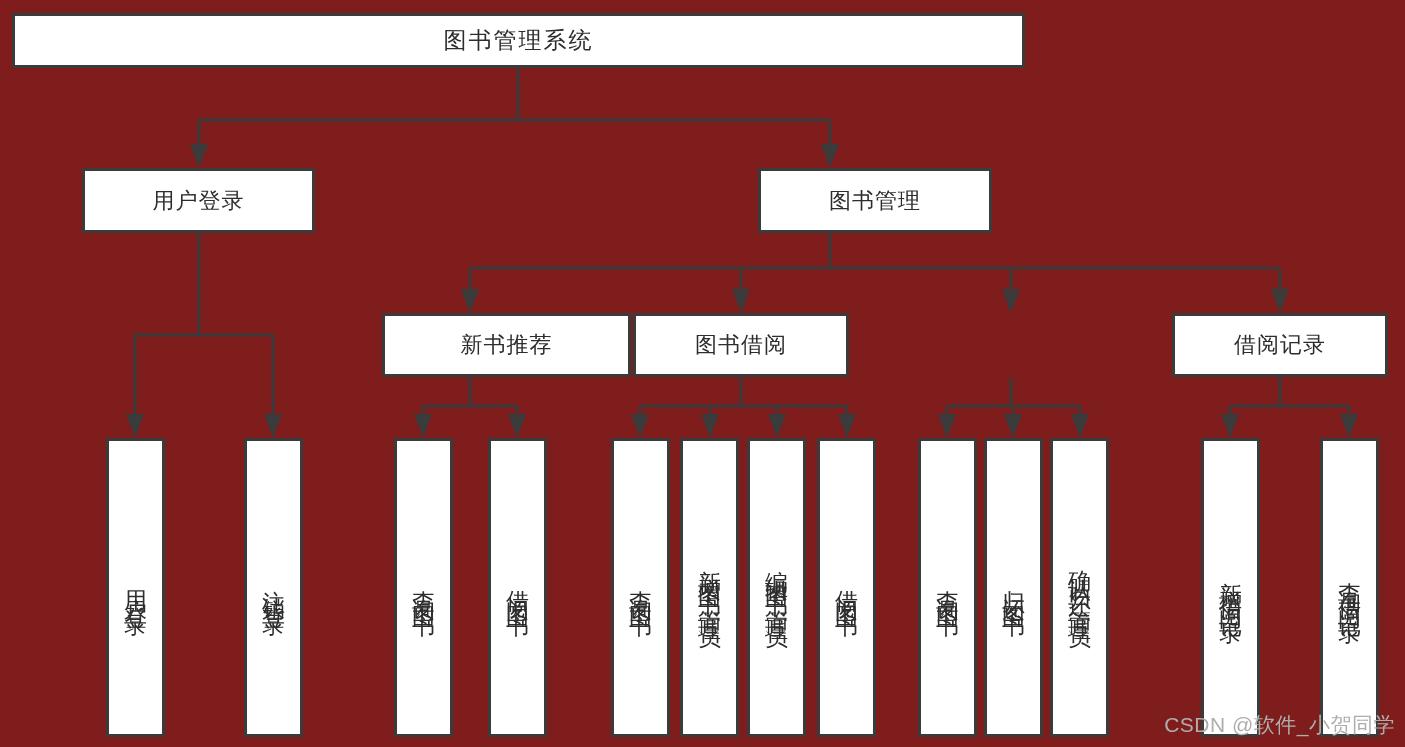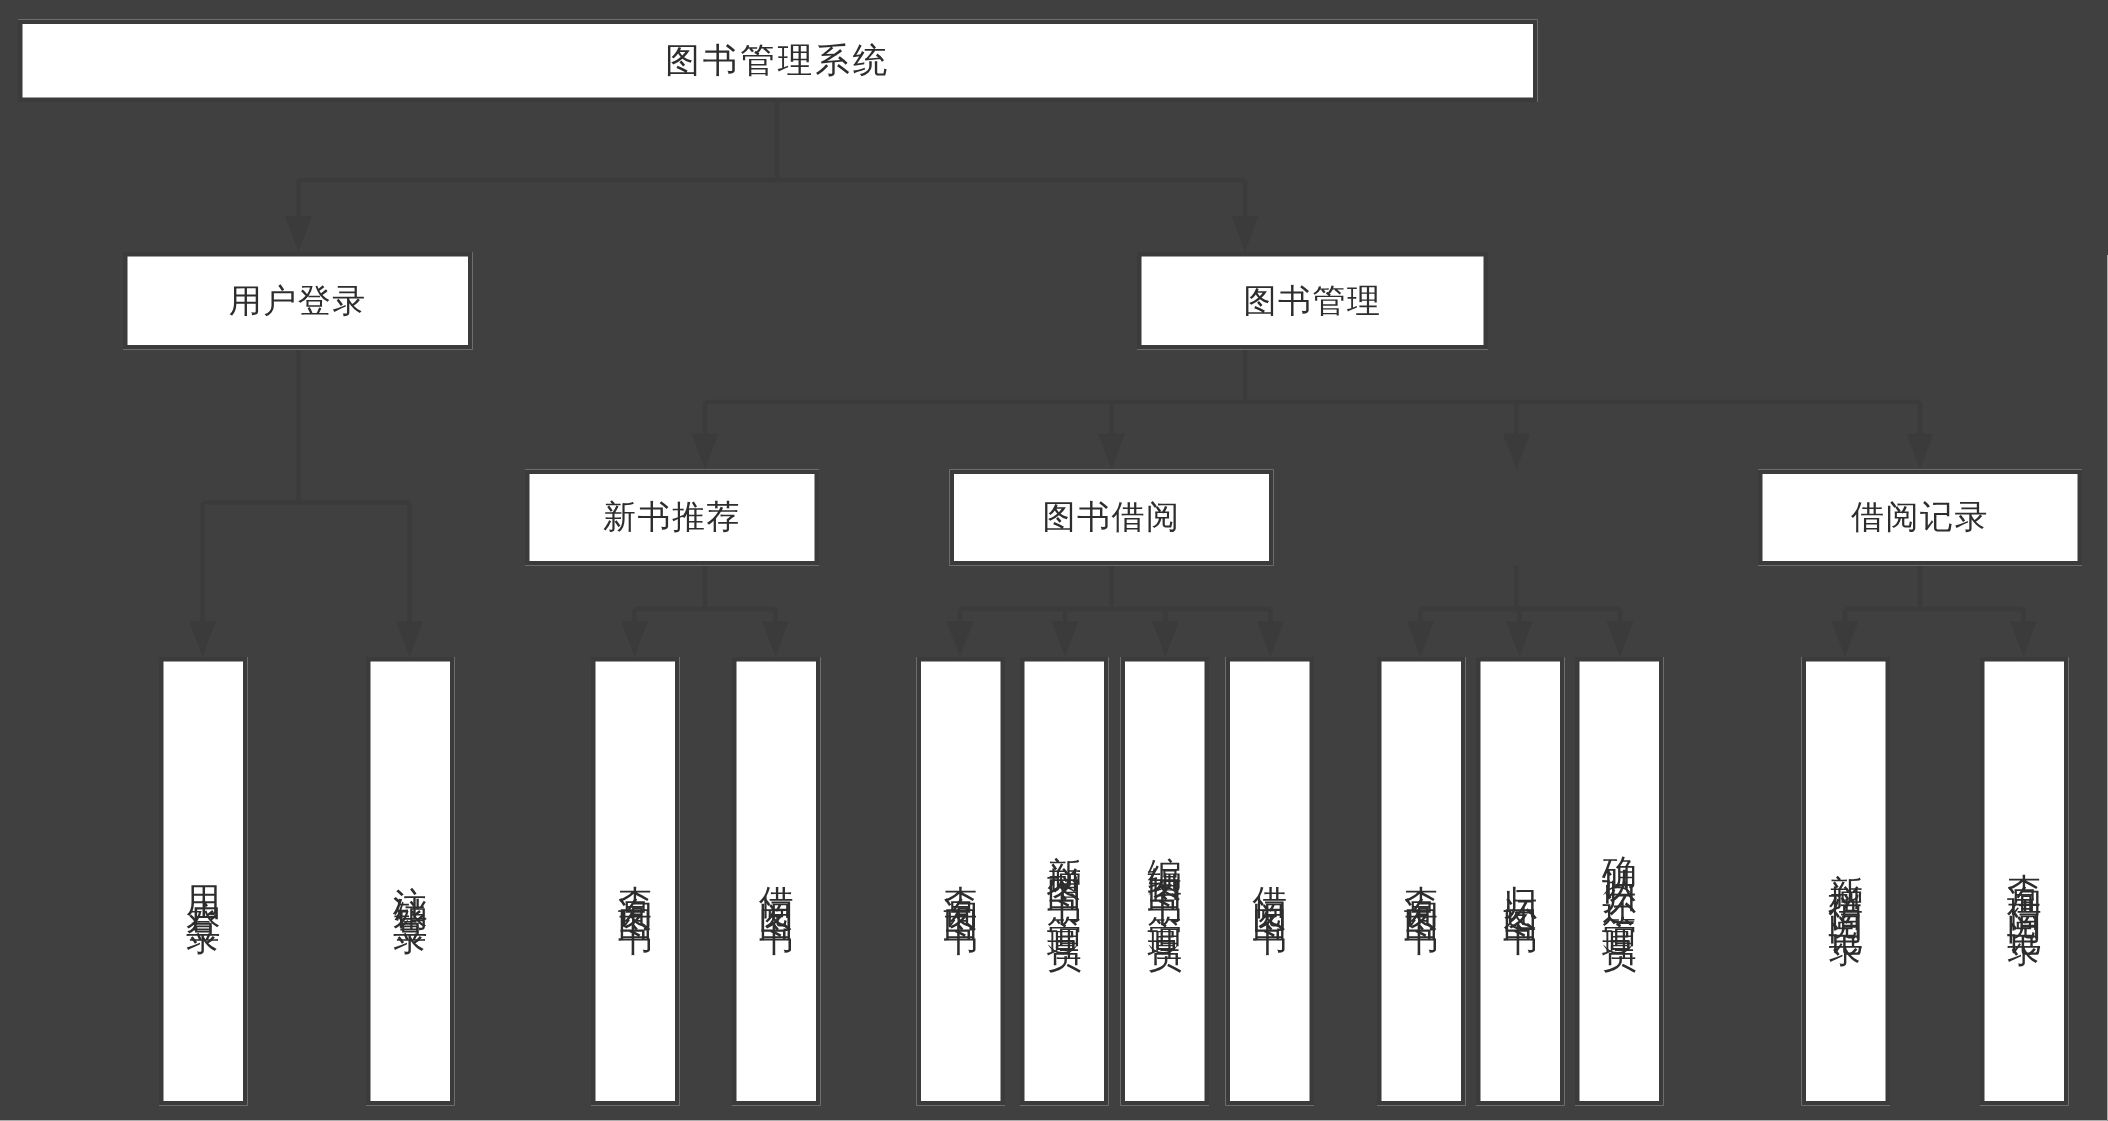--- a/index.html
+++ b/index.html
@@ -4,21 +4,21 @@
 <style>
   html, body {
     margin: 0;
     padding: 0;
     background: #ffffff;
   }
   #canvas {
     position: relative;
     width: 1405px;
     height: 747px;
-    background: #404040;
+    background: #7f1d1d;
     overflow: hidden;
     font-family: "Liberation Sans", sans-serif;
     color: #2d2d2d;
   }
   #connectors {
     position: absolute;
     left: 0;
     top: 0;
     width: 1405px;
     height: 747px;
@@ -104,21 +104,21 @@
     <span class="h-label root-label">图书管理系统</span>
   </div>
 
   <div class="box" style="left:82px; top:168px; width:233px; height:65px;">
     <span class="h-label">用户登录</span>
   </div>
   <div class="box" style="left:713px; top:168px; width:234px; height:65px;margin-left:45px;">
     <span class="h-label">图书管理</span>
   </div>
 
-  <div class="box" style="left:350px; top:313px; width:196px; height:64px;">
+  <div class="box" style="left:382px; top:313px; width:249px; height:64px;">
     <span class="h-label">新书推荐</span>
   </div>
   <div class="box" style="left:633px; top:313px; width:216px; height:64px;">
     <span class="h-label">图书借阅</span>
   </div>
   <div class="box" style="left:1172px; top:313px; width:216px; height:64px;">
     <span class="h-label">借阅记录</span>
   </div>
 
   <div class="box" style="left:106px; top:438px; width:59px; height:299px;">
@@ -158,14 +158,15 @@
     <span class="vtext">确认归还（管理员）</span>
   </div>
 
   <div class="box" style="left:1201px; top:438px; width:59px; height:299px;">
     <span class="vtext">新增借阅记录</span>
   </div>
   <div class="box" style="left:1320px; top:438px; width:59px; height:299px;">
     <span class="vtext">查询借阅记录</span>
   </div>
 
+  <div id="watermark">CSDN @软件_小贺同学</div>
 
 </div>
 
 </body></html>

